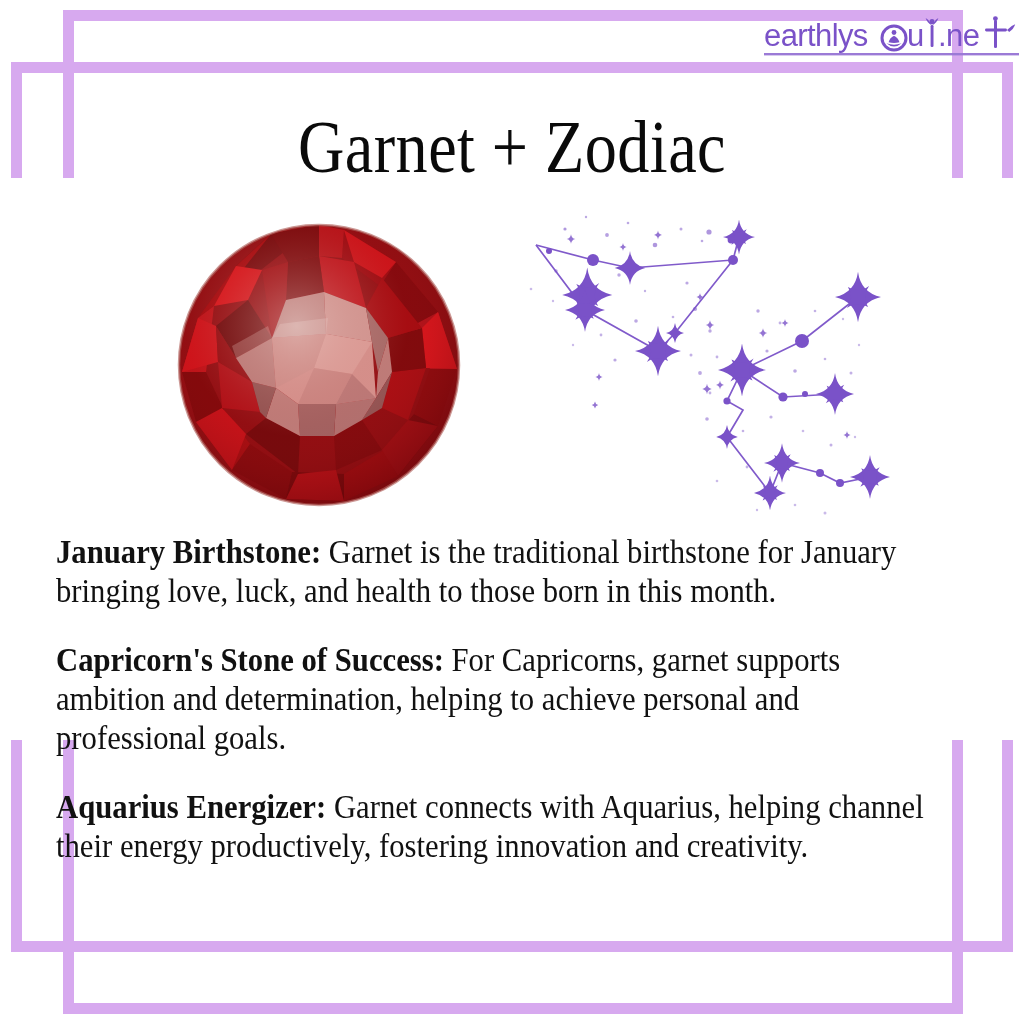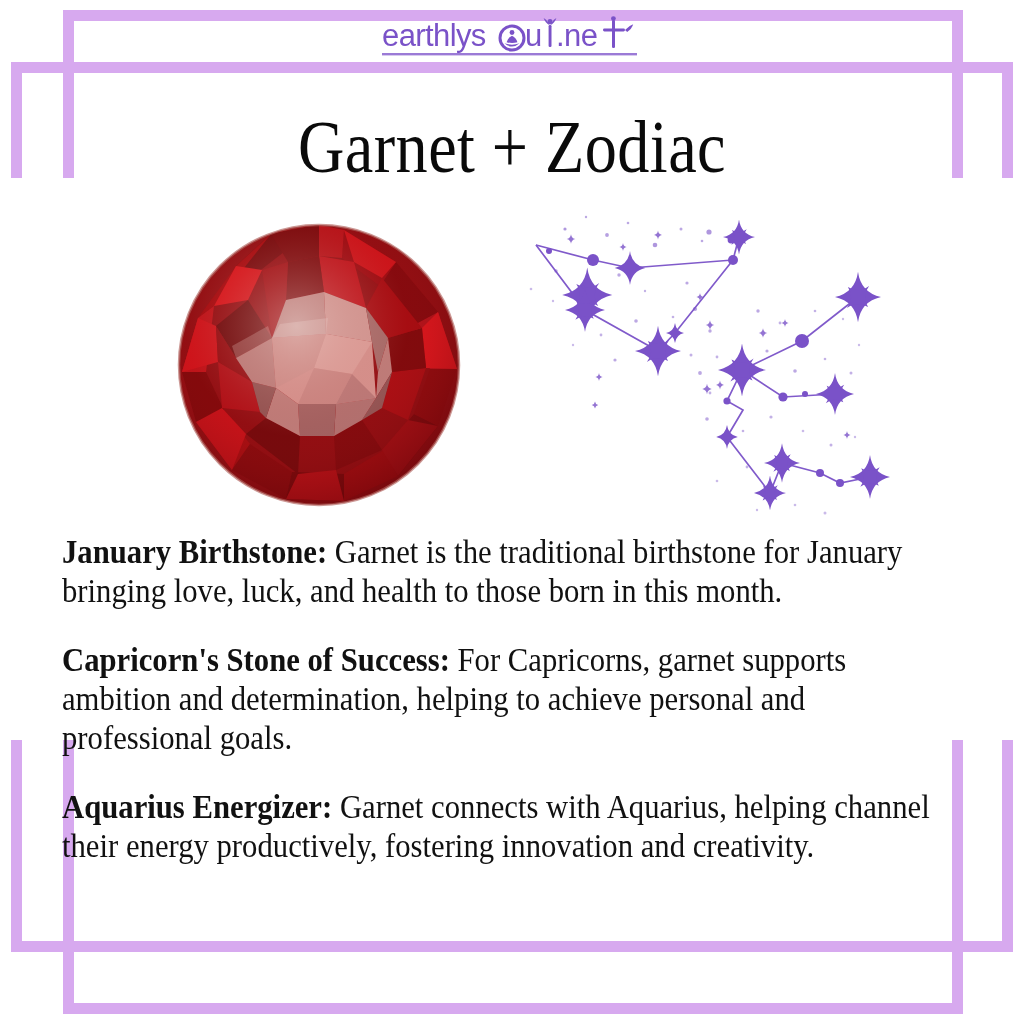--- a/index.html
+++ b/index.html
@@ -29,21 +29,21 @@
     position: absolute;
     background: #d7a9ef;
   }
 
   
   #logo {
     position: absolute;
     left: 0;
     top: 16px;
     width: 1024px;
-    text-align: center;
+    text-align: right;
     height: 44px;
   }
   #logo svg { display: inline-block; vertical-align: middle; }
 
   
   #title {
     position: absolute;
     left: 0;
     top: 108px;
     width: 1024px;
@@ -74,21 +74,21 @@
     left: 495px;
     top: 205px;
     width: 400px;
     height: 325px;
   }
   #constellations svg { display:block; }
 
   
   #body-text {
     position: absolute;
-    left: 62px;
+    left: 56px;
     top: 533px;
     width: 880px;
   }
   .para {
     font-family: "Liberation Serif", serif;
     font-size: 33px;
     line-height: 39px;
     color: #111111;
     margin: 0 0 30px 0;
     transform: scaleX(0.93);

